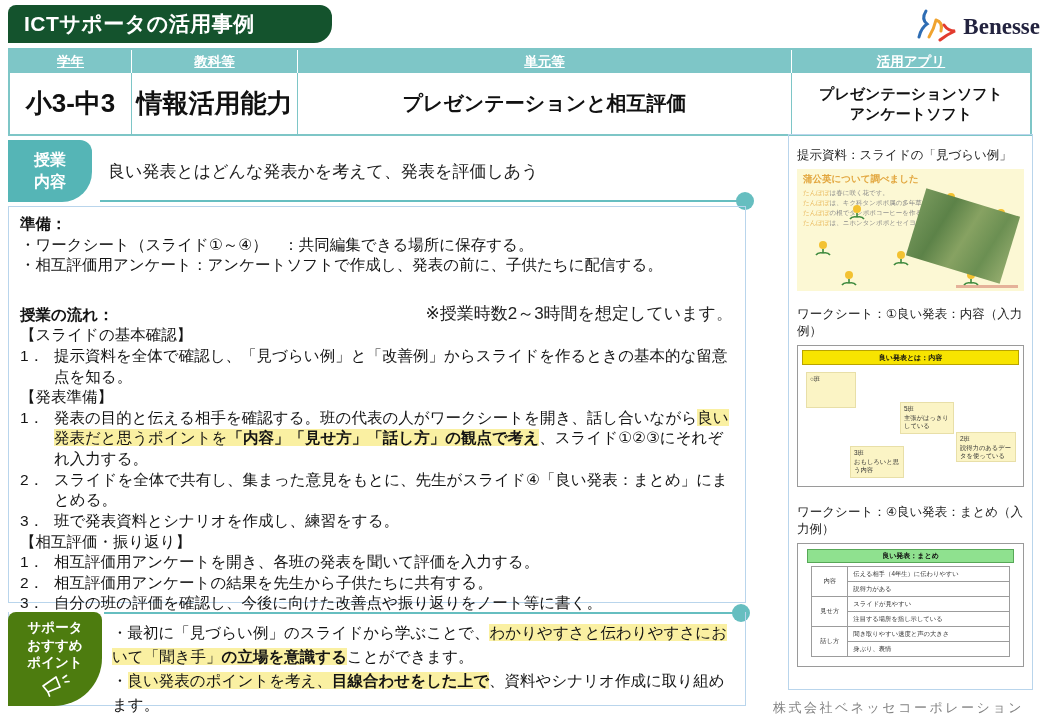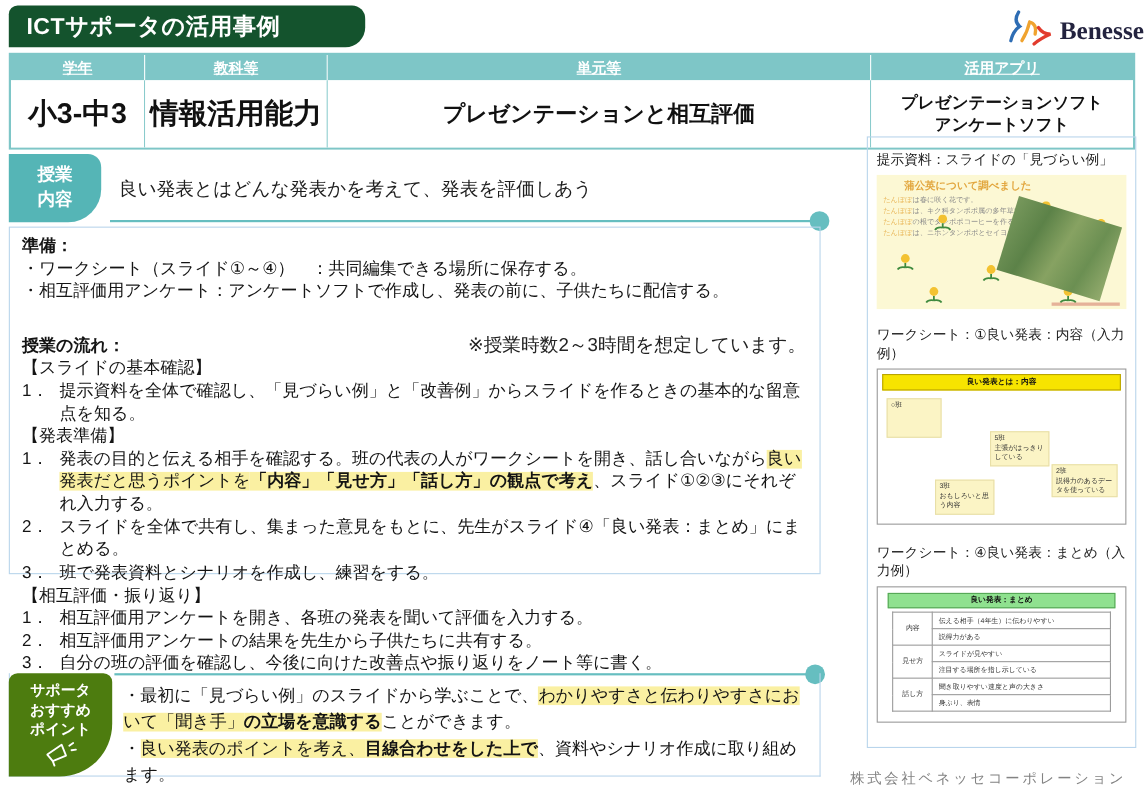--- a/index.html
+++ b/index.html
@@ -35,21 +35,21 @@
     align-items:center; justify-content:center; }
   .lesson-summary { position:absolute; left:108px; top:160px; font-size:17px; color:#1d1d1d; }
 
   .divider { position:absolute; height:2px; background:#66BEC0; }
   .divider .dot { position:absolute; right:-14px; top:-8px; width:18px; height:18px;
     border-radius:50%; background:#66BEC0; }
   .divider1 { left:100px; top:200px; width:640px; }
   .divider2 { left:104px; top:612px; width:632px; }
 
   
-  .main-box { position:absolute; left:8px; top:206px; width:738px; height:316px;
+  .main-box { position:absolute; left:8px; top:206px; width:738px; height:397px;
     border:1.5px solid #B9D5EC; padding:7px 10px 0 11px; font-size:15.5px;
     color:#141414; line-height:1.33; }
   .bold { font-weight:bold; }
   .spacer { height:27px; }
   .flow-head { display:flex; justify-content:space-between; align-items:flex-end; }
   .flow-note { font-size:17px; color:#222; padding-right:2px; }
   .li { display:flex; }
   .li .num { width:34px; flex:none; }
   .li .txt { flex:1; }
   .hl { background:#FAF0A2; }
@@ -58,27 +58,27 @@
   
   .support-box { position:absolute; left:8px; top:612px; width:738px; height:94px;
     border:1.5px solid #B9D5EC; border-top:none; }
   .support-badge { position:absolute; left:8px; top:612px; width:94px; height:94px;
     background:#4d7c0f; border-radius:8px 8px 48px 0; color:#fff; text-align:center;
     font-size:13.5px; font-weight:bold; line-height:1.3; padding-top:7px; z-index:2; }
   .support-text { position:absolute; left:112px; top:621px; width:624px;
     font-size:15.5px; line-height:1.55; color:#141414; z-index:2; }
 
   
-  .right-panel { position:absolute; left:788px; top:124px; width:245px; height:556px;
+  .right-panel { position:absolute; left:788px; top:134px; width:245px; height:556px;
     border:1.5px solid #B9D5EC; padding:12px 8px 0 8px; }
   .caption { font-size:12.5px; color:#1d1d1d; margin-bottom:5px; }
 
   .slide1 { position:relative; width:100%; height:122px; background:#FCF8D4;
     overflow:hidden; margin-bottom:15px; }
-  .slide1-title { font-size:9.5px; font-weight:bold; color:#E2A63E; padding:4px 0 2px 6px;margin-left:19px; }
+  .slide1-title { font-size:9.5px; font-weight:bold; color:#E2A63E; padding:4px 0 2px 6px; }
   .slide1-line { font-size:6.5px; color:#8a8a8a; padding-left:6px; line-height:1.55; }
   .slide1-line .lead { color:#E9B75A; }
   .flower { position:absolute; }
   .photo { position:absolute; right:12px; top:32px; width:98px; height:70px;
     transform:rotate(17deg);
     background:linear-gradient(105deg,#77985c 0%,#5c8248 28%,#87a262 52%,#6b8f52 76%,#93ab6d 100%); }
   .photo-credit { position:absolute; right:6px; bottom:3px; width:62px; height:3px;
     background:#d98c7a; opacity:.65; }
 
   .ws1 { position:relative; width:100%; height:142px; background:#fff;

